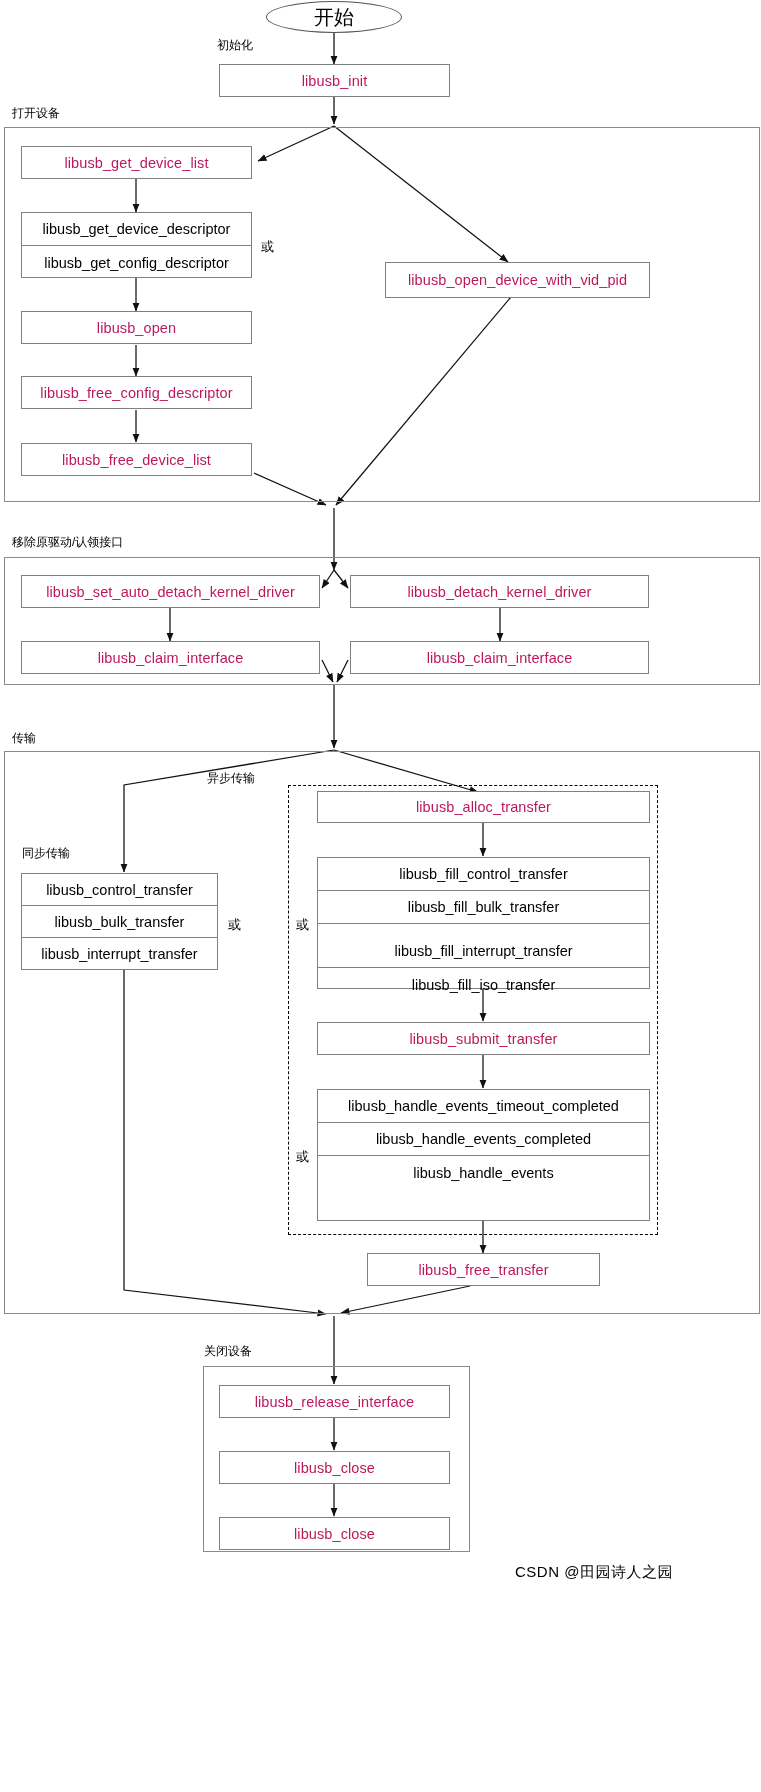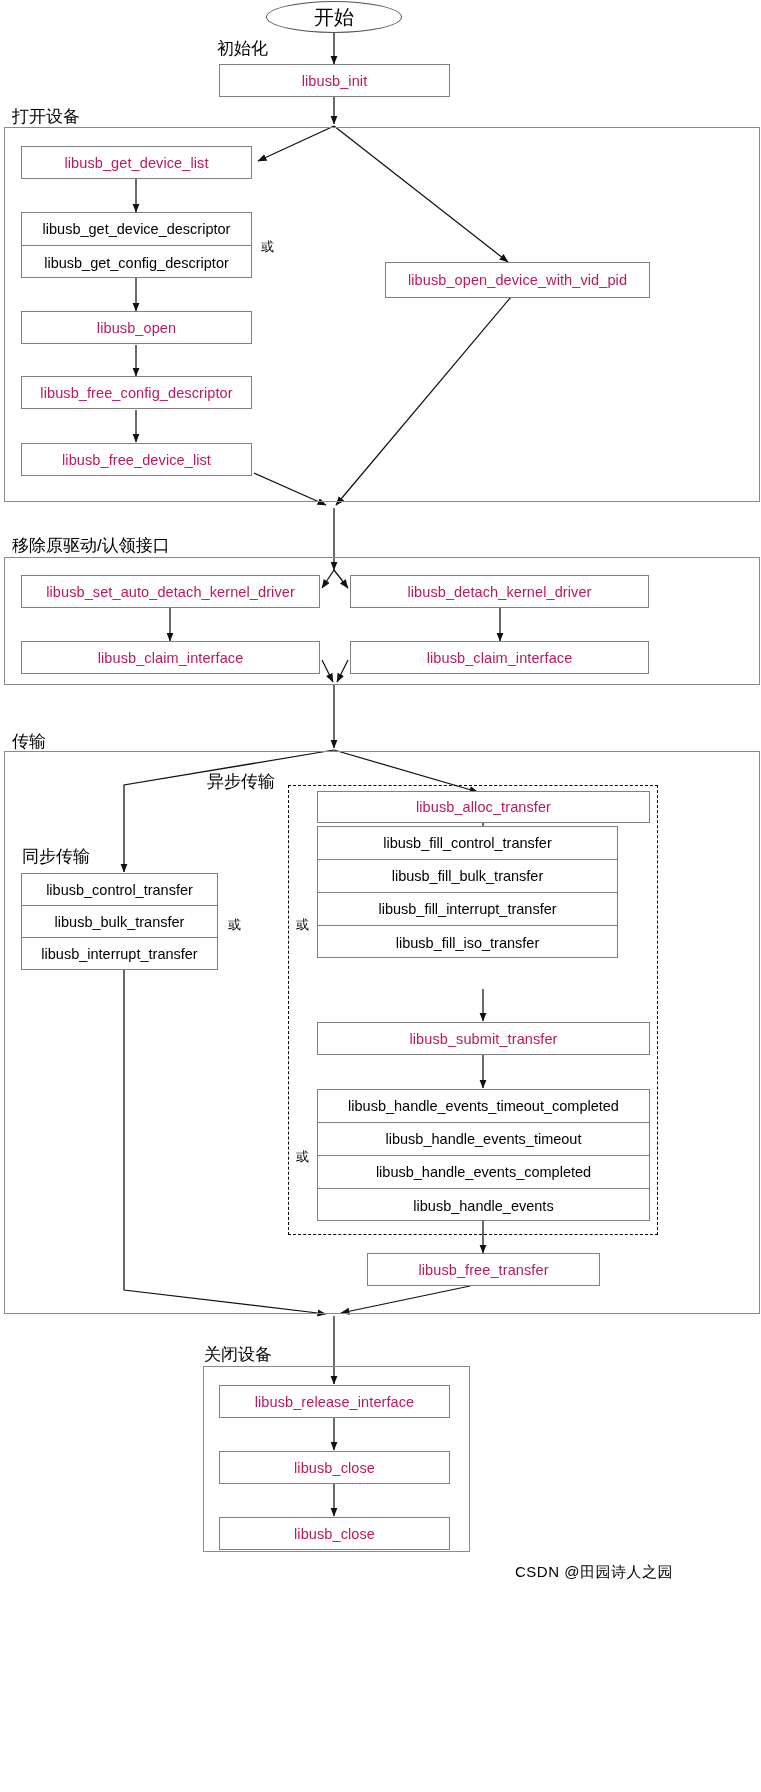--- a/index.html
+++ b/index.html
@@ -54,21 +54,21 @@
     position:absolute;
     box-sizing:border-box;
     border:1.3px solid #8a8a8a;
     background:transparent;
   }
   .group.dashed{
     border:1.6px dashed #000000;
   }
   .glabel{
     position:absolute;
-    font-size:17px;
+    font-size:12px;
     color:#000000;
     white-space:nowrap;
   }
   .orlabel{
     position:absolute;
     font-size:13px;color:#000;white-space:nowrap;
   }
   .watermark{
     position:absolute;
     font-size:15px;
@@ -189,33 +189,32 @@
   <div class="glabel" style="left:22px;top:845px;">同步传输</div>
   <div class="stack" style="left:21px;top:873px;width:197px;height:97px;">
     <div class="row" style="height:32px;">libusb_control_transfer</div>
     <div class="row" style="height:32px;">libusb_bulk_transfer</div>
     <div class="row" style="height:31px;">libusb_interrupt_transfer</div>
   </div>
   <div class="orlabel" style="left:228px;top:916px;">或</div>
 
   <div class="node" style="left:317px;top:791px;width:333px;height:32px;">libusb_alloc_transfer</div>
 
-  <div class="stack" style="left:317px;top:826px;width:301px;height:132px;">
+  <div class="stack" style="left:317px;top:857px;width:333px;height:132px;">
     <div class="row" style="height:33px;">libusb_fill_control_transfer</div>
     <div class="row" style="height:33px;">libusb_fill_bulk_transfer</div>
-    <div class="row" style="height:33px;">libusb_fill_interrupt_transfer</div>
+    <div class="row" style="height:33px;margin-top:11px;">libusb_fill_interrupt_transfer</div>
     <div class="row" style="height:33px;">libusb_fill_iso_transfer</div>
   </div>
   <div class="orlabel" style="left:296px;top:916px;">或</div>
 
   <div class="node" style="left:317px;top:1022px;width:333px;height:33px;">libusb_submit_transfer</div>
 
   <div class="stack" style="left:317px;top:1089px;width:333px;height:132px;text-align:right;">
     <div class="row" style="height:33px;">libusb_handle_events_timeout_completed</div>
-    <div class="row" style="height:33px;">libusb_handle_events_timeout</div>
     <div class="row" style="height:33px;">libusb_handle_events_completed</div>
     <div class="row" style="height:33px;">libusb_handle_events</div>
   </div>
   <div class="orlabel" style="left:296px;top:1148px;">或</div>
 
   <div class="node" style="left:367px;top:1253px;width:233px;height:33px;">libusb_free_transfer</div>
 
   <div class="glabel" style="left:204px;top:1343px;">关闭设备</div>
   <div class="group" style="left:203px;top:1366px;width:267px;height:186px;"></div>
 

